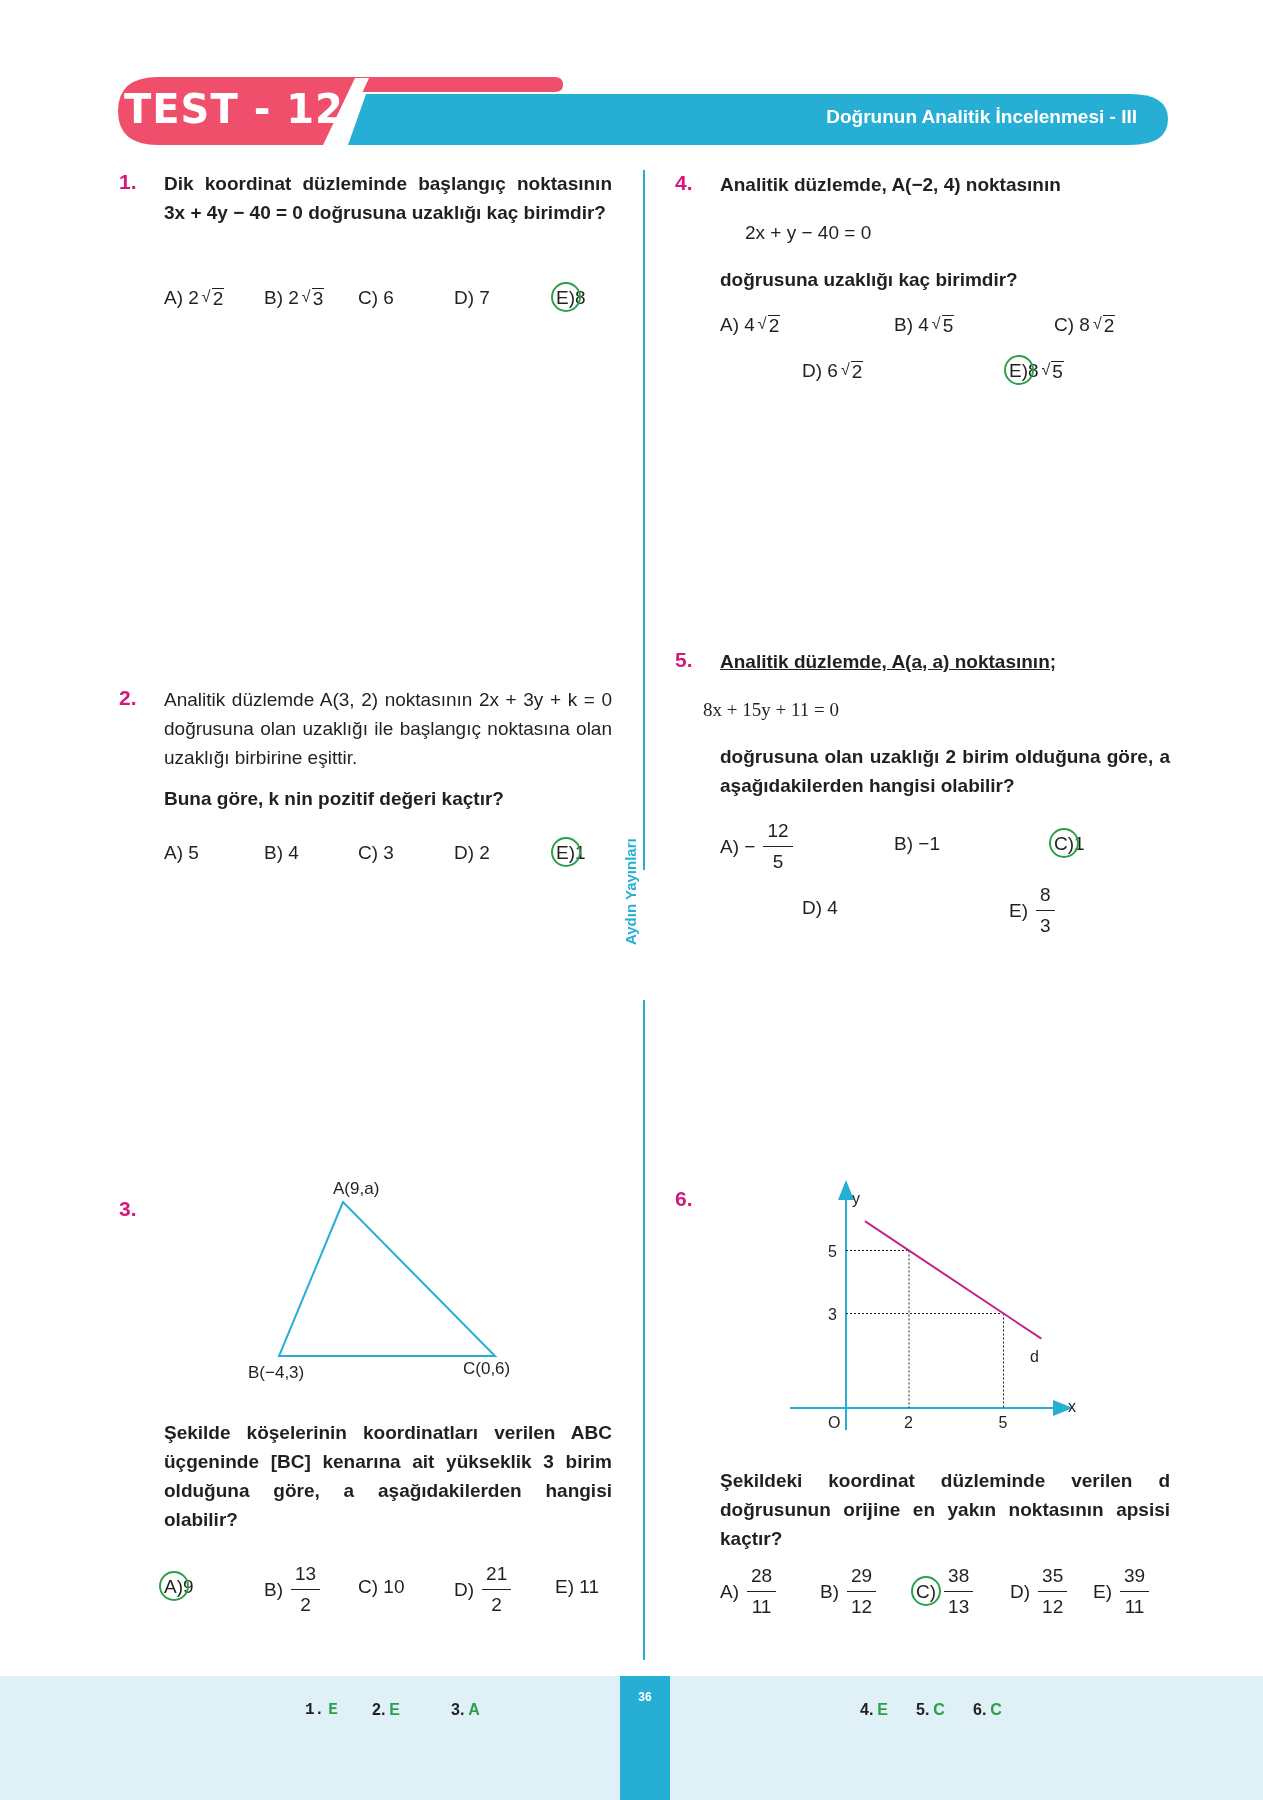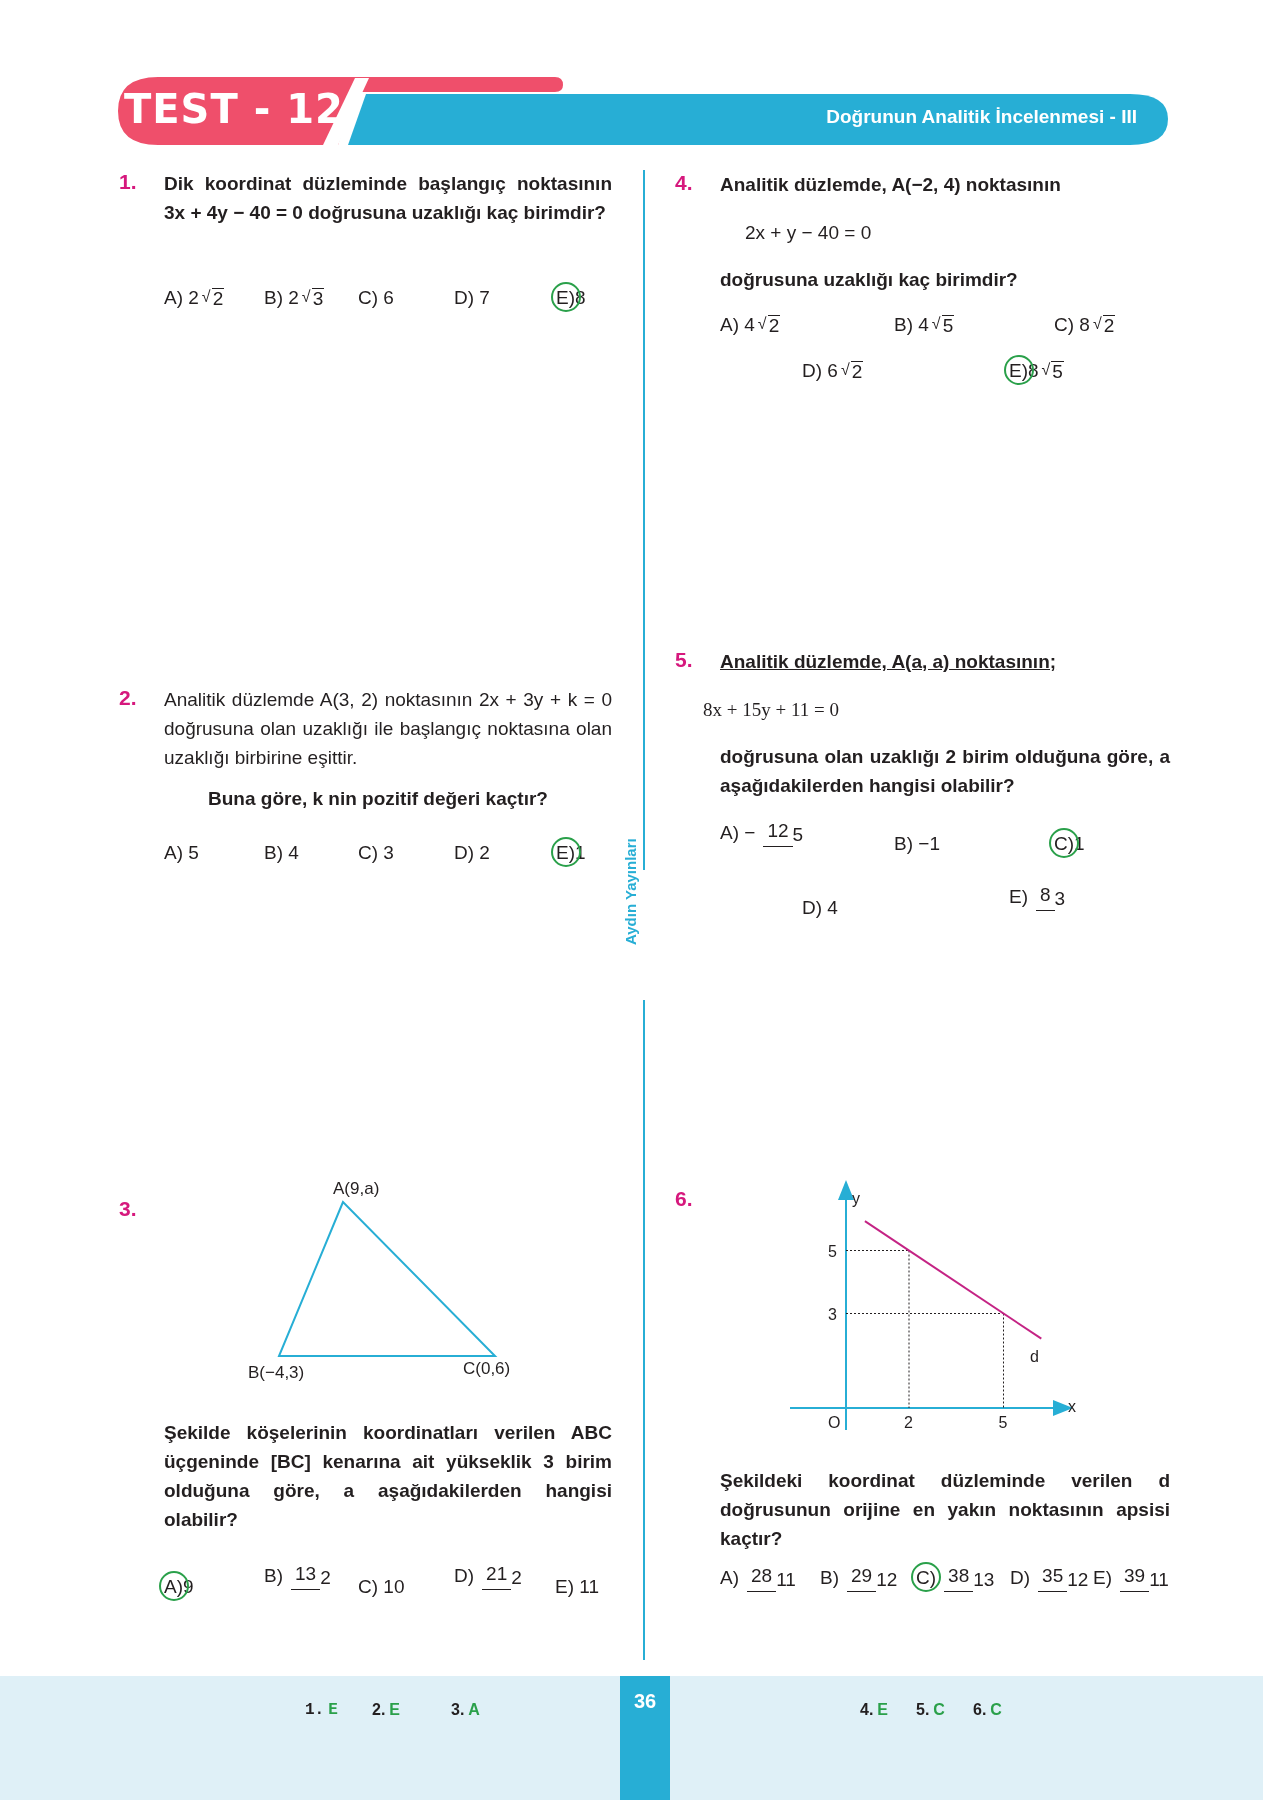--- a/index.html
+++ b/index.html
@@ -13,30 +13,30 @@
   .vline { position:absolute; left:643px; width:2px; background:#27aed5; }
   .publisher { position:absolute; left:622px; top:945px; transform:rotate(-90deg); transform-origin:left top; font-weight:bold; font-size:15px; color:#27aed5; white-space:nowrap; }
   
   .qnum { position:absolute; font-weight:bold; font-size:21px; color:#d6187d; }
   .qtext { position:absolute; font-size:19px; line-height:29px; text-align:justify; }
   .b { font-weight:bold; }
   .eq { position:absolute; font-size:19px; }
   .opt { position:absolute; font-size:19px; white-space:nowrap; display:flex; align-items:center; }
   .opt .lbl { position:relative; }
   .circled::before { content:""; position:absolute; left:-5px; top:-5px; width:26px; height:26px; border:2.5px solid #2aa04a; border-radius:50%; }
-  .frac { display:inline-flex; align-items:center; margin-left:8px; font-size:19px; line-height:24px; }
+  .frac { display:inline-flex; flex-direction:column; align-items:center; margin-left:8px; font-size:19px; line-height:24px; }
   .frac .num { border-bottom:1.5px solid #231f20; padding:0 4px 3px; }
   .frac .den { padding-top:3px; }
   .sqrt { display:inline-flex; align-items:flex-start; }
   .sqrt .rad { font-size:16px; margin:0 1px 0 3px; }
   .sqrt .under { border-top:1.5px solid #231f20; padding:0 1px; line-height:20px; }
   
   .footer { position:absolute; left:0; top:1676px; width:1263px; height:124px; background:#dff0f7; }
   .page-tab { position:absolute; left:620px; top:1676px; width:50px; height:124px; background:#27aed5; }
-  .page-num { position:absolute; left:620px; width:50px; top:1690px; text-align:center; color:#fff; font-weight:bold; font-size:20px; }
+  .page-num { position:absolute; left:620px; width:50px; top:1690px; text-align:center; color:#fff; font-weight:bold; font-size:12px; }
   .ans { position:absolute; top:1701px; font-weight:bold; font-size:16px; }
   .ans .n { color:#231f20; }
   .ans .v { color:#2aa04a; margin-left:4px; }
   svg text { font-family:"Liberation Sans", sans-serif; }
 </style>
 </head>
 <body>
 
 <svg class="hdr-svg" width="1263" height="160">
   <path d="M158 77 L555 77 Q563 77 563 85 Q563 92 555 92 L355 92 L338 145 L158 145 Q118 145 118 111 Q118 77 158 77 Z" fill="#ef4f6b"></path>
@@ -65,21 +65,21 @@
   <div class="opt" style="left:454px;top:287px;"><span class="lbl">D)</span>&nbsp;<span>7</span></div>
   <div class="opt" style="left:556px;top:287px;">
       <span class="lbl circled">E)</span>
       <span>8</span>
     </div>
 </div>
 
 <div>
   <div class="qnum" style="left:119px;top:686px;">2.</div>
   <div class="qtext" style="left:164px;top:685px;width:448px;">Analitik düzlemde A(3, 2) noktasının 2x + 3y + k = 0 doğrusuna olan uzaklığı ile başlangıç noktasına olan uzaklığı birbirine eşittir.</div>
-  <div class="qtext b" style="left:164px;top:784px;width:448px;margin-left:44px;">Buna göre, k nin pozitif değeri kaçtır?</div>
+  <div class="qtext b" style="left:164px;top:784px;width:448px;">Buna göre, k nin pozitif değeri kaçtır?</div>
   <div class="opt" style="left:164px;top:842px;"><span class="lbl">A)</span>&nbsp;<span>5</span></div>
   <div class="opt" style="left:264px;top:842px;"><span class="lbl">B)</span>&nbsp;<span>4</span></div>
   <div class="opt" style="left:358px;top:842px;"><span class="lbl">C)</span>&nbsp;<span>3</span></div>
   <div class="opt" style="left:454px;top:842px;"><span class="lbl">D)</span>&nbsp;<span>2</span></div>
   <div class="opt" style="left:556px;top:842px;">
       <span class="lbl circled">E)</span>
       <span>1</span>
     </div>
 </div>
 

